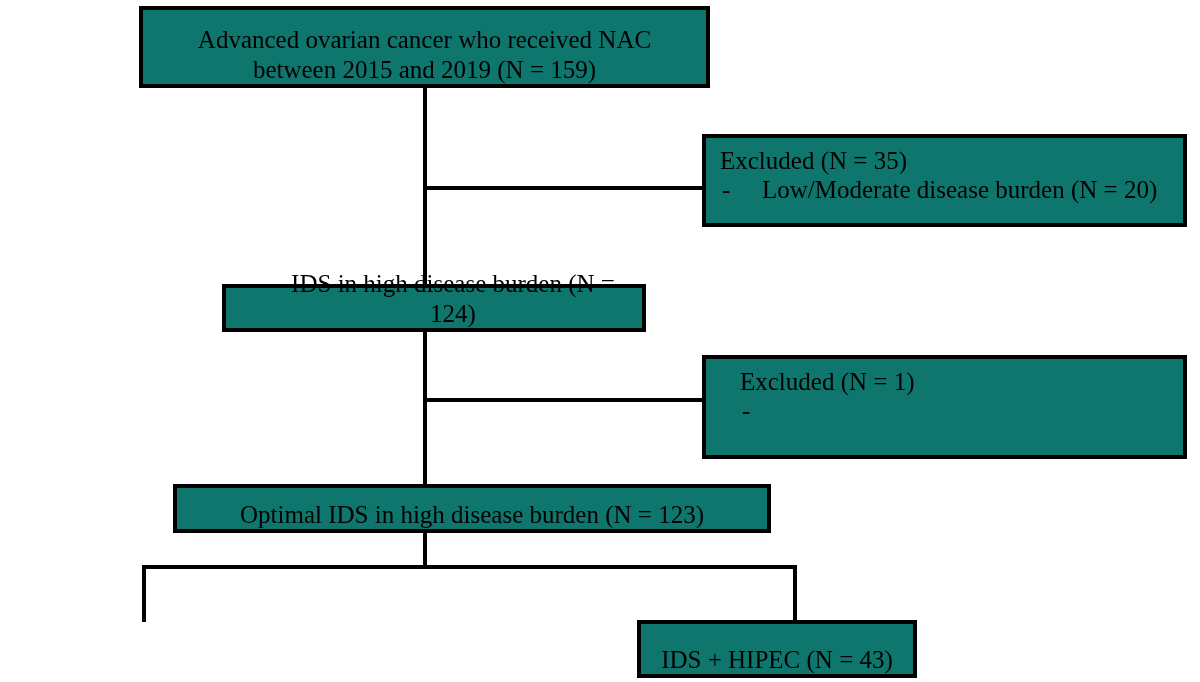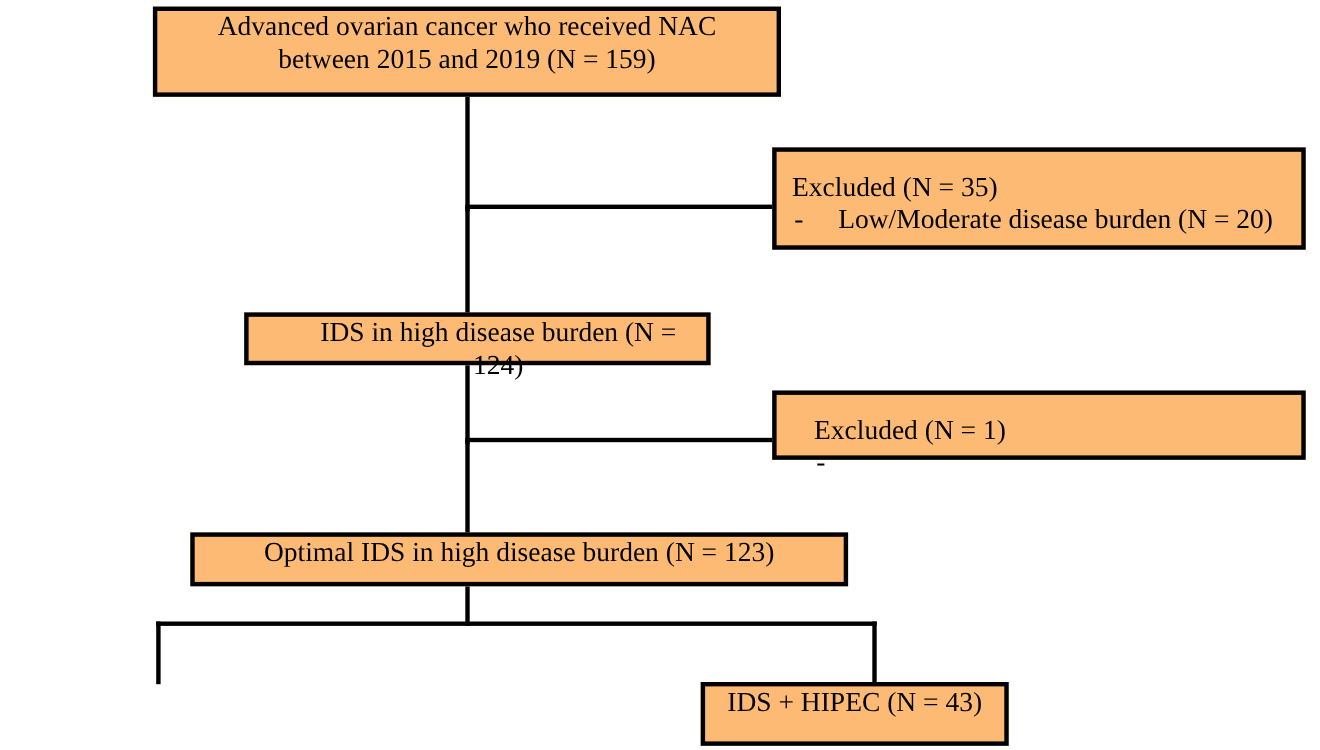--- a/index.html
+++ b/index.html
@@ -16,23 +16,23 @@
     overflow: hidden;
     font-family: "Liberation Serif", "DejaVu Serif", serif;
     color: #000000;
   }
 
   
   .node {
     position: absolute;
     box-sizing: border-box;
     border: 4px solid #000000;
-    background: #fdba74;
+    background: #0f766e;
     display: flex;
-    align-items: flex-start;
+    align-items: flex-end;
     justify-content: center;
     z-index: 3;
   }
   .node .node-text {
     display: block;
     font-size: 25px;
     line-height: 1.18;
     text-align: center;
     white-space: pre-line;
     padding: 0 8px;
@@ -41,41 +41,40 @@
   
   .node.excl {
     display: block;
     padding: 9px 10px 9px 14px;
   }
   .node.excl .excl-title {
     display: block;
     font-size: 25px;
     line-height: 1.15;
     text-align: left;
-    margin-top: 10px;
   }
   .node.excl .excl-item {
     display: block;
     font-size: 25px;
     line-height: 1.15;
     text-align: left;
     position: relative;
     padding-left: 42px;
   }
   .node.excl .excl-dash {
     position: absolute;
     left: 2px;
     top: 0;
   }
 
   
   #box-cohort        { left: 139px; top:   6px; width: 571px; height:  82px; }
   #box-excluded-1    { left: 702px; top: 134px; width: 485px; height:  93px; }
   #box-ids-burden    { left: 222px; top: 284px; width: 424px; height:  48px; padding-left: 38px; }
-  #box-excluded-2    { left: 702px; top: 355px; width: 485px; height:  63px; padding-left: 34px; }
+  #box-excluded-2    { left: 702px; top: 355px; width: 485px; height:  104px; padding-left: 34px; }
   #box-optimal-ids   { left: 173px; top: 484px; width: 598px; height:  49px; }
   #box-ids-arm       { left:   3px; top: 620px; width: 280px; height:  58px; }
   #box-hipec-arm     { left: 637px; top: 620px; width: 280px; height:  58px; }
 
   
   .conn {
     position: absolute;
     background: #000000;
     z-index: 1;
   }

